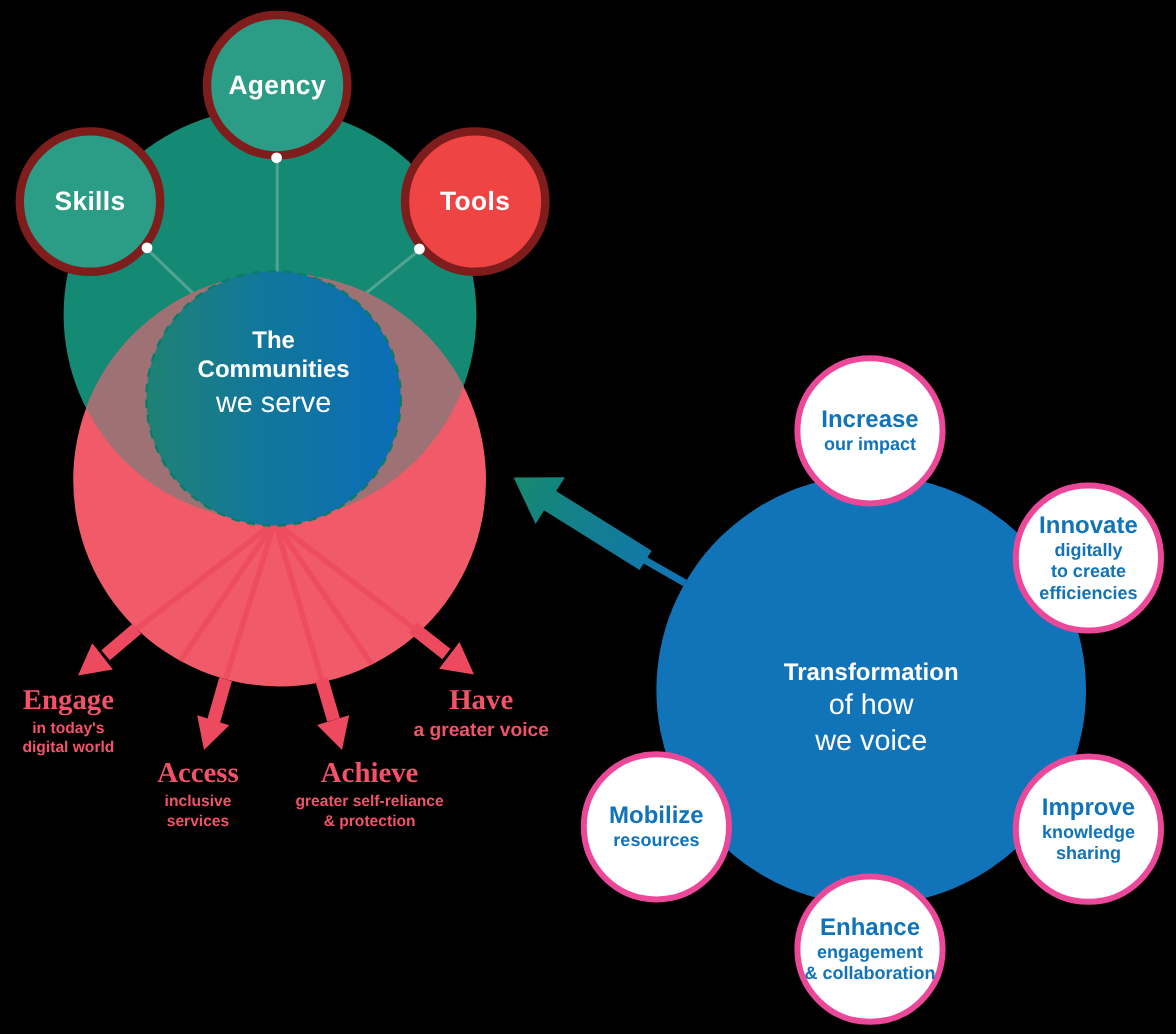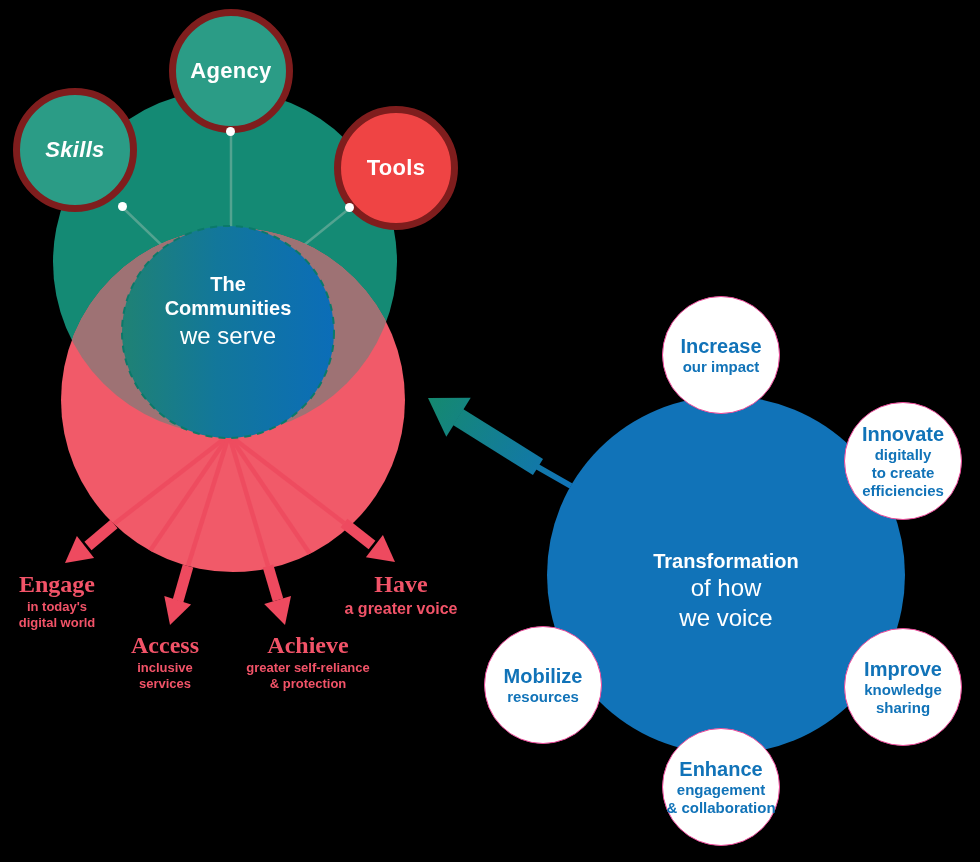--- a/index.html
+++ b/index.html
@@ -6,21 +6,21 @@
   .stage{
     position:relative;width:980px;height:862px;background:#000;overflow:hidden;
     font-family:"Liberation Sans","DejaVu Sans",sans-serif;
   }
   .stage svg{position:absolute;left:0;top:0;}
   .node{position:absolute;border-radius:50%;display:flex;flex-direction:column;
         align-items:center;justify-content:center;text-align:center;box-sizing:content-box;}
   .node-teal{width:110px;height:110px;background:#2b9c86;border:7px solid #7f1d1d;
              color:#fff;font-weight:700;font-size:22px;letter-spacing:.3px;}
   .node-teal.light{background:#ef4444;}
-  .node-white{width:116px;height:116px;background:#fff;border:1px solid #ec4899;color:#1173b8;}
+  .node-white{width:116px;height:116px;background:#fff;border:5px solid #ec4899;color:#1173b8;}
   .node-white .t{font-weight:700;font-size:20px;line-height:1.2;}
   .node-white .l{font-weight:700;font-size:15px;line-height:1.18;}
   .center-label{position:absolute;color:#fff;text-align:center;}
   .center-label .big{font-weight:700;font-size:20px;line-height:1.22;display:block;}
   .center-label .small{font-weight:400;font-size:24px;line-height:1.22;display:block;}
   .outcome{position:absolute;color:#f25368;text-align:center;font-weight:700;}
   .outcome .t{font-size:24px;line-height:1.15;display:block;font-family:Liberation Serif, serif;}
   .outcome .l{font-size:13px;line-height:1.3;display:block;}
   .ring-dot{position:absolute;width:9px;height:9px;border-radius:50%;background:#fff;}
 </style>
@@ -83,21 +83,21 @@
 
     <circle cx="726" cy="575" r="179" fill="#1173b8"></circle>
 
     <g>
       <line x1="571" y1="486" x2="536" y2="466" stroke="url(#arrowGrad)" stroke-width="6"></line>
       <line x1="538" y1="467" x2="458" y2="417" stroke="url(#arrowGrad)" stroke-width="19"></line>
       <polygon points="428,398 470.7,397.7 446.3,436.7" fill="url(#arrowGrad)"></polygon>
     </g>
   </svg>
 
-  <div class="node node-teal" style="left:13px;top:88px;font-style:italic;">
+  <div class="node node-teal" style="left:13px;top:106px;">
     <span>Skills</span>
   </div>
   <div class="node node-teal" style="left:169px;top:9px;">
     <span>Agency</span>
   </div>
   <div class="node node-teal light" style="left:334px;top:106px;">
     <span>Tools</span>
   </div>
 
   <div class="ring-dot" style="left:118px;top:202px;"></div>

